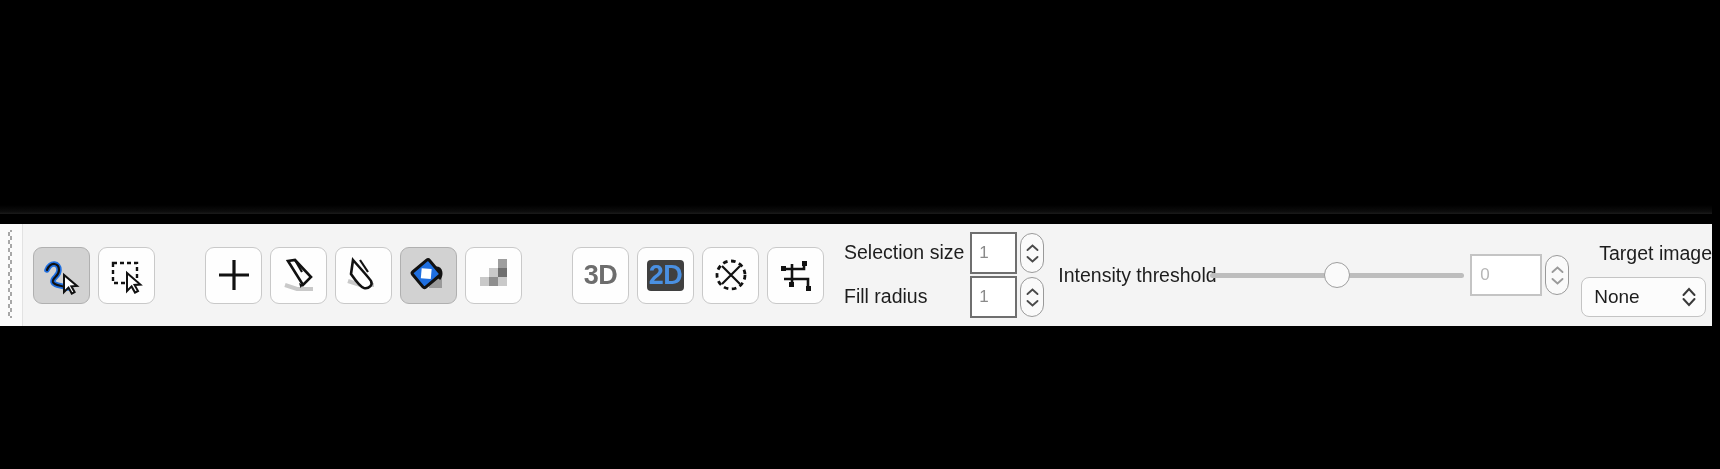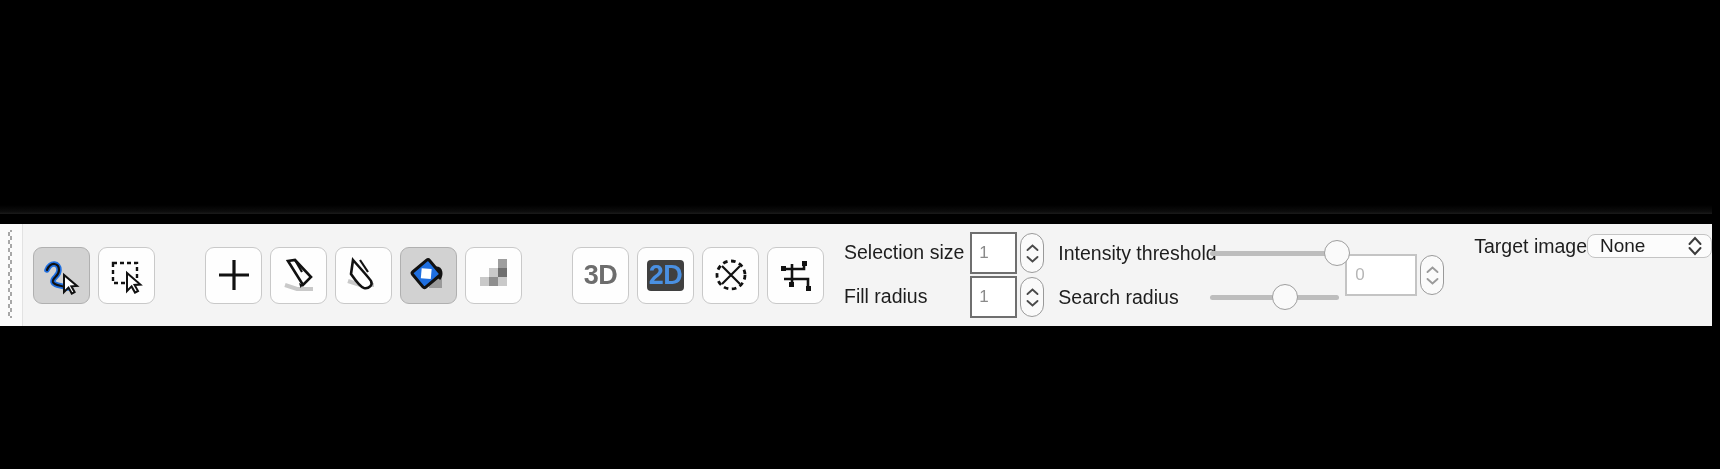--- a/index.html
+++ b/index.html
@@ -104,25 +104,25 @@
   .valcol{display:flex;flex-direction:column;justify-content:center;height:100%;}
   .valrow{display:flex;align-items:center;height:44px;}
   .valbox{
     width:72px;height:42px;box-sizing:border-box;
     border:2px solid #c4c4c4;background:#fff;
     display:flex;align-items:center;padding-left:8px;
     font-size:17px;color:#b6b6b6;
   }
 
   
-  .targcol{display:flex;flex-direction:row;justify-content:center;height:100%;margin-left:12px;}
+  .targcol{display:flex;flex-direction:column;justify-content:center;height:100%;margin-left:12px;}
   .targrow{height:44px;display:flex;align-items:center;}
   .targlbl{font-size:19.5px;color:#1d1d1d;white-space:nowrap;padding-left:18px;}
   .combo{
-    width:125px;height:24px;box-sizing:border-box;
+    width:125px;height:40px;box-sizing:border-box;
     border:1.6px solid #c4c4c4;border-radius:8px;background:#fcfcfc;
     display:flex;align-items:center;justify-content:space-between;
     padding:0 8px 0 12px;font-size:19px;color:#1d1d1d;
   }
 </style>
 </head>
 <body>
 
 <div id="root">
 
@@ -279,27 +279,20 @@
       </div>
 
       <div class="slidercol">
         <div class="sliderrow">
           <span class="sname">Intensity threshold</span>
           <div class="slider">
             <div class="track"></div>
             <div class="knob" id="knob-intensity" style="left: 114px;"></div>
           </div>
         </div>
-        <div class="sliderrow">
-          <span class="sname">Search radius</span>
-          <div class="slider">
-            <div class="track"></div>
-            <div class="knob" id="knob-radius" style="left: 61.56px;"></div>
-          </div>
-        </div>
       </div>
 
       <div class="valcol">
         <div class="valrow">
           <div class="valbox">0</div>
           <div class="arrows">
             <svg class="chev" width="13" height="8" viewBox="0 0 13 8">
               <path d="M1.5 6 L6.5 1.6 L11.5 6" fill="none" stroke="#9a9a9a" stroke-width="1.9" stroke-linecap="round"></path>
             </svg>
             <svg class="chev" width="13" height="8" viewBox="0 0 13 8">

